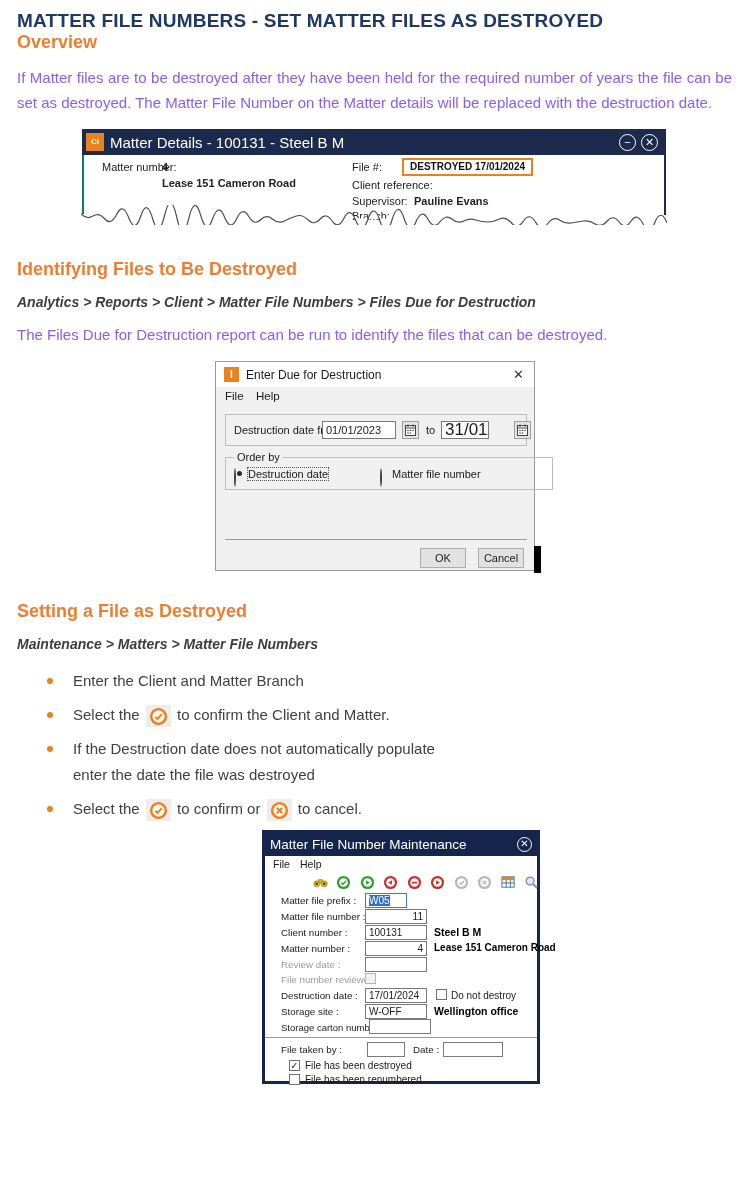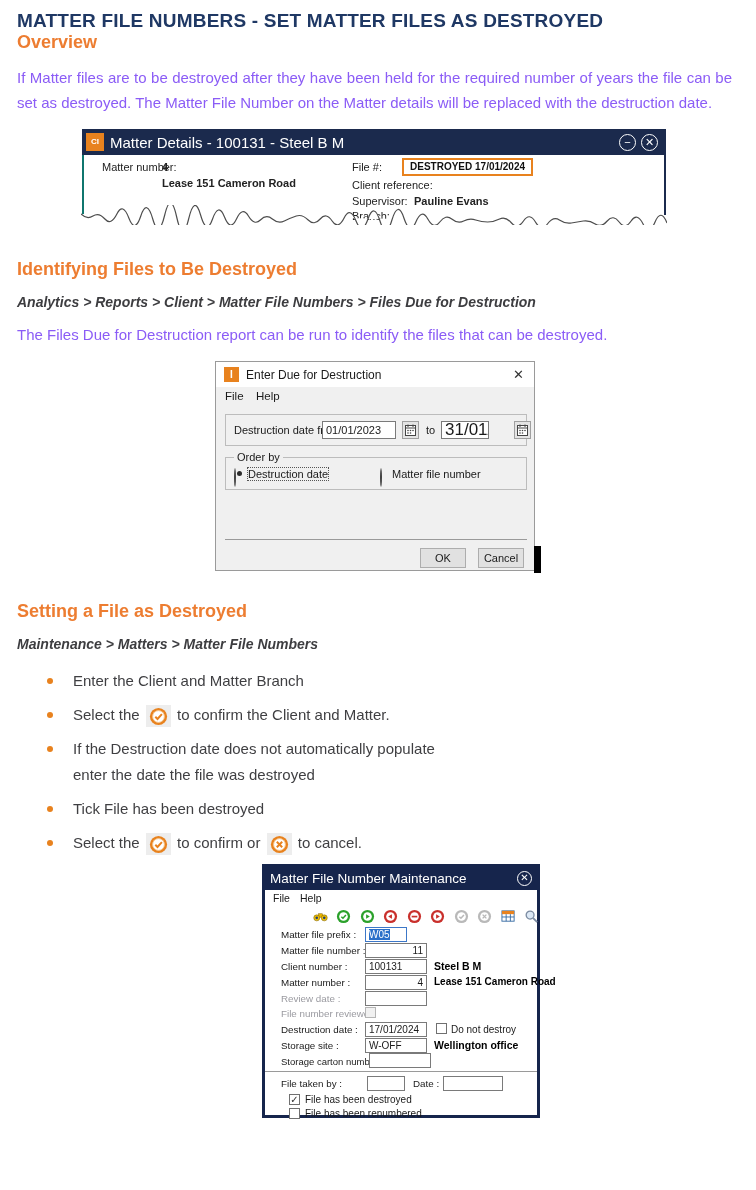--- a/index.html
+++ b/index.html
@@ -145,21 +145,21 @@
           <line x1="0.5" y1="4" x2="10.5" y2="4" stroke="#444"></line>
           <circle cx="3" cy="6.5" r="0.8" fill="#444"></circle>
             <circle cx="5.5" cy="6.5" r="0.8" fill="#444"></circle>
             <circle cx="8" cy="6.5" r="0.8" fill="#444"></circle>
           <circle cx="3" cy="9" r="0.8" fill="#444"></circle>
             <circle cx="5.5" cy="9" r="0.8" fill="#444"></circle>
         </svg>
       </span>
     </div>
 
-    <div class="abs group" style="left:9px; top:95px; width:302px; height:33px;">
+    <div class="abs group" style="left:9px; top:95px; width:328px; height:33px;">
       <span class="legend">Order by</span>
       <span class="abs radio sel" style="left:8px; top:11px;"></span>
       <span class="abs lbl focus-dotted" style="left:22px; top:10px; font-size:11px;">Destruction date</span>
       <span class="abs radio" style="left:152px; top:11px;"></span>
       <span class="abs lbl" style="left:166px; top:10px; font-size:11px;">Matter file number</span>
     </div>
 
     <div class="abs sepline" style="left:9px; top:177px; width:302px; height:0;"></div>
     <div class="abs btn" style="left:204px; top:186px; width:46px; height:20px;">OK</div>
     <div class="abs btn" style="left:262px; top:186px; width:46px; height:20px;">Cancel</div>
@@ -178,23 +178,20 @@
             <circle cx="9.5" cy="9.5" r="8.6" fill="#e8821e"></circle>
             <circle cx="9.5" cy="9.5" r="5.9" fill="#fff" stroke="#f6c48a" stroke-width="1"></circle>
             <path d="M6.3 9.8 l2.2 2.2 l4.4 -4.9" fill="none" stroke="#e8821e" stroke-width="2"></path>
           </svg></span><span> to confirm the Client and Matter.</span>
     </li>
     <li>
       <span>If the Destruction date does not automatically populate</span>
       <div>enter the date the file was destroyed</div>
     </li>
     <li>
-      <span>Tick File has been destroyed</span>
-    </li>
-    <li>
       <span>Select the </span><span class="icon-tile"><svg width="19" height="19" viewBox="0 0 19 19">
             <circle cx="9.5" cy="9.5" r="8.6" fill="#e8821e"></circle>
             <circle cx="9.5" cy="9.5" r="5.9" fill="#fff" stroke="#f6c48a" stroke-width="1"></circle>
             <path d="M6.3 9.8 l2.2 2.2 l4.4 -4.9" fill="none" stroke="#e8821e" stroke-width="2"></path>
           </svg></span><span> to confirm or </span><span class="icon-tile"><svg width="19" height="19" viewBox="0 0 19 19">
             <circle cx="9.5" cy="9.5" r="8.6" fill="#e8821e"></circle>
             <circle cx="9.5" cy="9.5" r="5.9" fill="#fff" stroke="#f6c48a" stroke-width="1"></circle>
             <path d="M6.8 6.8 l5.4 5.4 M12.2 6.8 l-5.4 5.4" fill="none" stroke="#e8821e" stroke-width="2"></path>
           </svg></span><span> to cancel.</span>
     </li>

